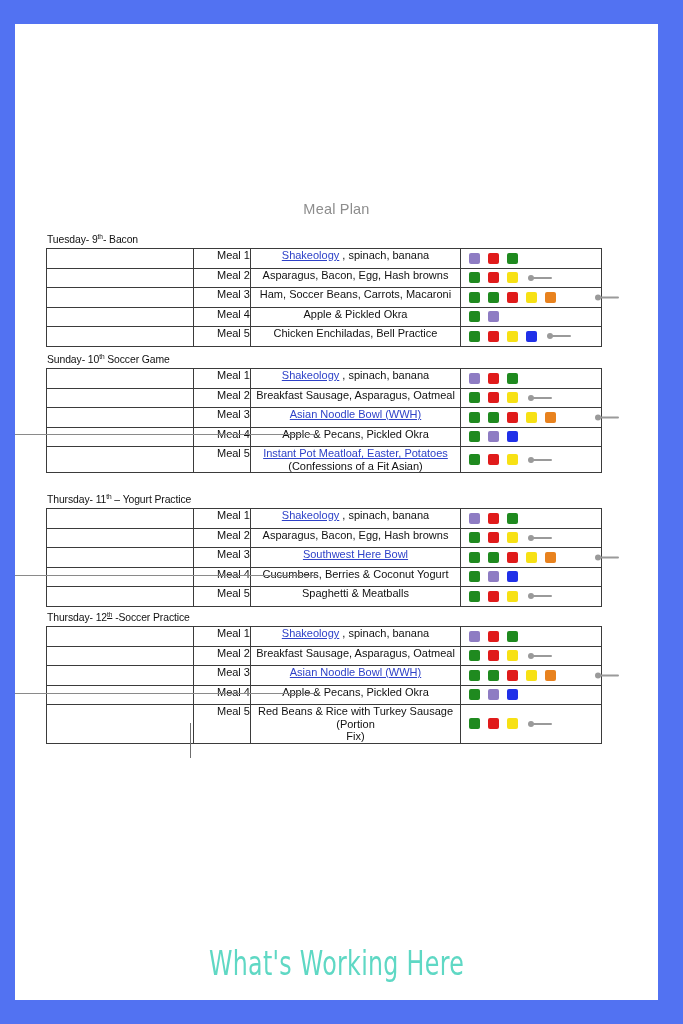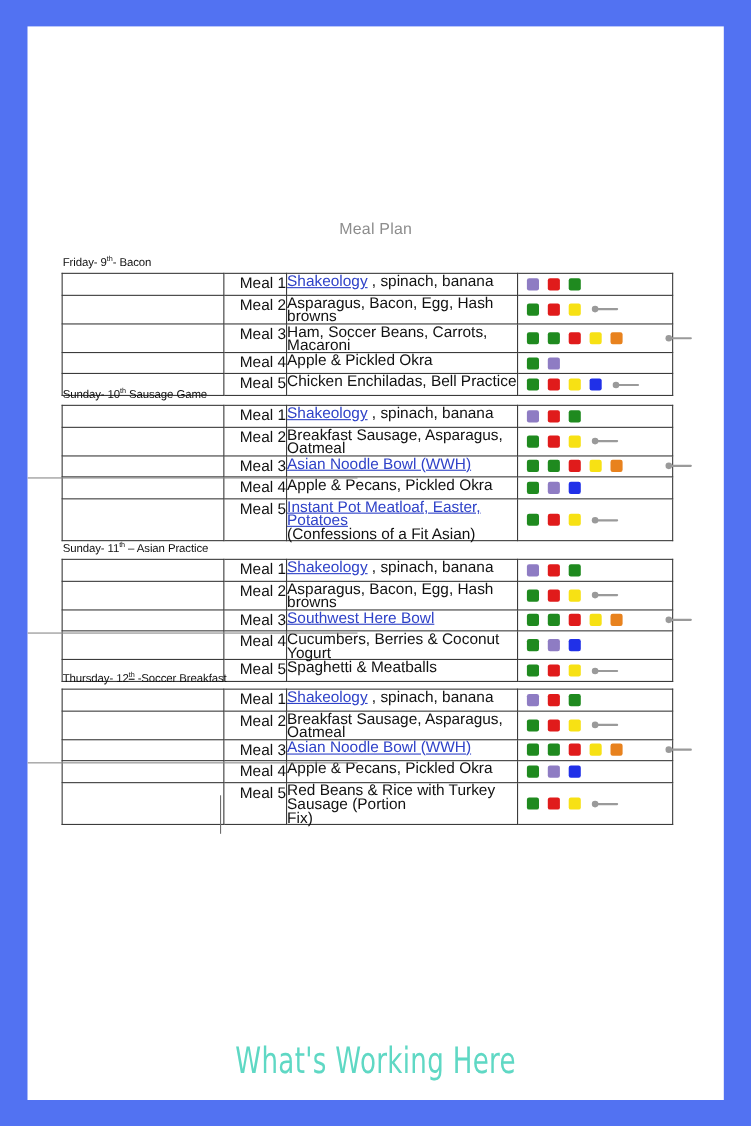--- a/index.html
+++ b/index.html
@@ -12,21 +12,21 @@
     height: 1024px;
     font-family: "Liberation Sans", sans-serif;
     overflow: hidden;
   }
   .page {
     position: relative;
     width: 683px;
     height: 1024px;
     background: #5272f2;
     box-sizing: border-box;
-    padding: 24px 25px 24px 25px;
+    padding: 24px 25px 24px 15px;
   }
   .sheet {
     position: relative;
     width: 100%;
     height: 100%;
     background: #ffffff;
     box-sizing: border-box;
     overflow: hidden;
   }
 
@@ -62,21 +62,21 @@
     line-height: 0;
   }
   .day-heading .ul-sup {
     text-decoration: underline;
   }
 
   table.meal-table {
     border-collapse: collapse;
     table-layout: fixed;
     width: 551px;
-    font-size: 14px;
+    font-size: 11px;
     color: #111111;
   }
   table.meal-table td {
     border: 1px solid #3b3b3b;
     padding: 0;
     vertical-align: top;
     height: 18.5px;
   }
   td.col-blank {
     width: 146px;
@@ -86,20 +86,21 @@
     text-align: right;
     padding-right: 4px;
     white-space: nowrap;
     vertical-align: middle;
   }
   td.col-desc {
     width: 209px;
     padding-left: 4px;
     vertical-align: middle;
     line-height: 12.6px;
+    text-align: center;
   }
   td.col-cont {
     width: 140px;
     position: relative;
     vertical-align: middle;
     padding: 0;
   }
   .desc-line {
     display: block;
   }
@@ -199,21 +200,21 @@
 </head>
 <body>
 
 <div class="page">
   <div class="sheet">
 
     <div class="doc-title">Meal Plan</div>
 
     <div id="day-blocks-root">
         <div class="day-block" style="top: 210px;">
-          <div class="day-heading"><span>Friday- 9</span><sup class="">th</sup><span>- Bacon</span></div>
+          <div class="day-heading"><span>Tuesday- 9</span><sup class="">th</sup><span>- Bacon</span></div>
           <table class="meal-table">
             <tbody>
               <tr>
                 <td class="col-blank"></td>
                 <td class="col-meal">Meal 1</td>
                 <td class="col-desc">
                   <span class="desc-line"><span class="recipe-link">Shakeology</span><span class="plain-text"> , spinach, banana</span></span>
                 </td>
                 <td class="col-cont">
                   <div class="cont-row">
@@ -290,21 +291,21 @@
                       <span class="bowl"></span>
                       <span class="handle"></span>
                     </span>
                   </div>
                 </td>
               </tr>
             </tbody>
           </table>
         </div>
         <div class="day-block" style="top: 330px;">
-          <div class="day-heading"><span>Sunday- 10</span><sup class="">th</sup><span> Sausage Game</span></div>
+          <div class="day-heading"><span>Sunday- 10</span><sup class="">th</sup><span> Soccer Game</span></div>
           <table class="meal-table">
             <tbody>
               <tr>
                 <td class="col-blank"></td>
                 <td class="col-meal">Meal 1</td>
                 <td class="col-desc">
                   <span class="desc-line"><span class="recipe-link">Shakeology</span><span class="plain-text"> , spinach, banana</span></span>
                 </td>
                 <td class="col-cont">
                   <div class="cont-row">
@@ -382,21 +383,21 @@
                       <span class="bowl"></span>
                       <span class="handle"></span>
                     </span>
                   </div>
                 </td>
               </tr>
             </tbody>
           </table>
         </div>
         <div class="day-block" style="top: 470px;">
-          <div class="day-heading"><span>Sunday- 11</span><sup class="">th</sup><span> – Asian Practice</span></div>
+          <div class="day-heading"><span>Thursday- 11</span><sup class="">th</sup><span> – Yogurt Practice</span></div>
           <table class="meal-table">
             <tbody>
               <tr>
                 <td class="col-blank"></td>
                 <td class="col-meal">Meal 1</td>
                 <td class="col-desc">
                   <span class="desc-line"><span class="recipe-link">Shakeology</span><span class="plain-text"> , spinach, banana</span></span>
                 </td>
                 <td class="col-cont">
                   <div class="cont-row">
@@ -473,21 +474,21 @@
                       <span class="bowl"></span>
                       <span class="handle"></span>
                     </span>
                   </div>
                 </td>
               </tr>
             </tbody>
           </table>
         </div>
         <div class="day-block" style="top: 588px;">
-          <div class="day-heading"><span>Thursday- 12</span><sup class="ul-sup">th</sup><span> -Soccer  Breakfast</span></div>
+          <div class="day-heading"><span>Thursday- 12</span><sup class="ul-sup">th</sup><span> -Soccer  Practice</span></div>
           <table class="meal-table">
             <tbody>
               <tr>
                 <td class="col-blank"></td>
                 <td class="col-meal">Meal 1</td>
                 <td class="col-desc">
                   <span class="desc-line"><span class="recipe-link">Shakeology</span><span class="plain-text"> , spinach, banana</span></span>
                 </td>
                 <td class="col-cont">
                   <div class="cont-row">

